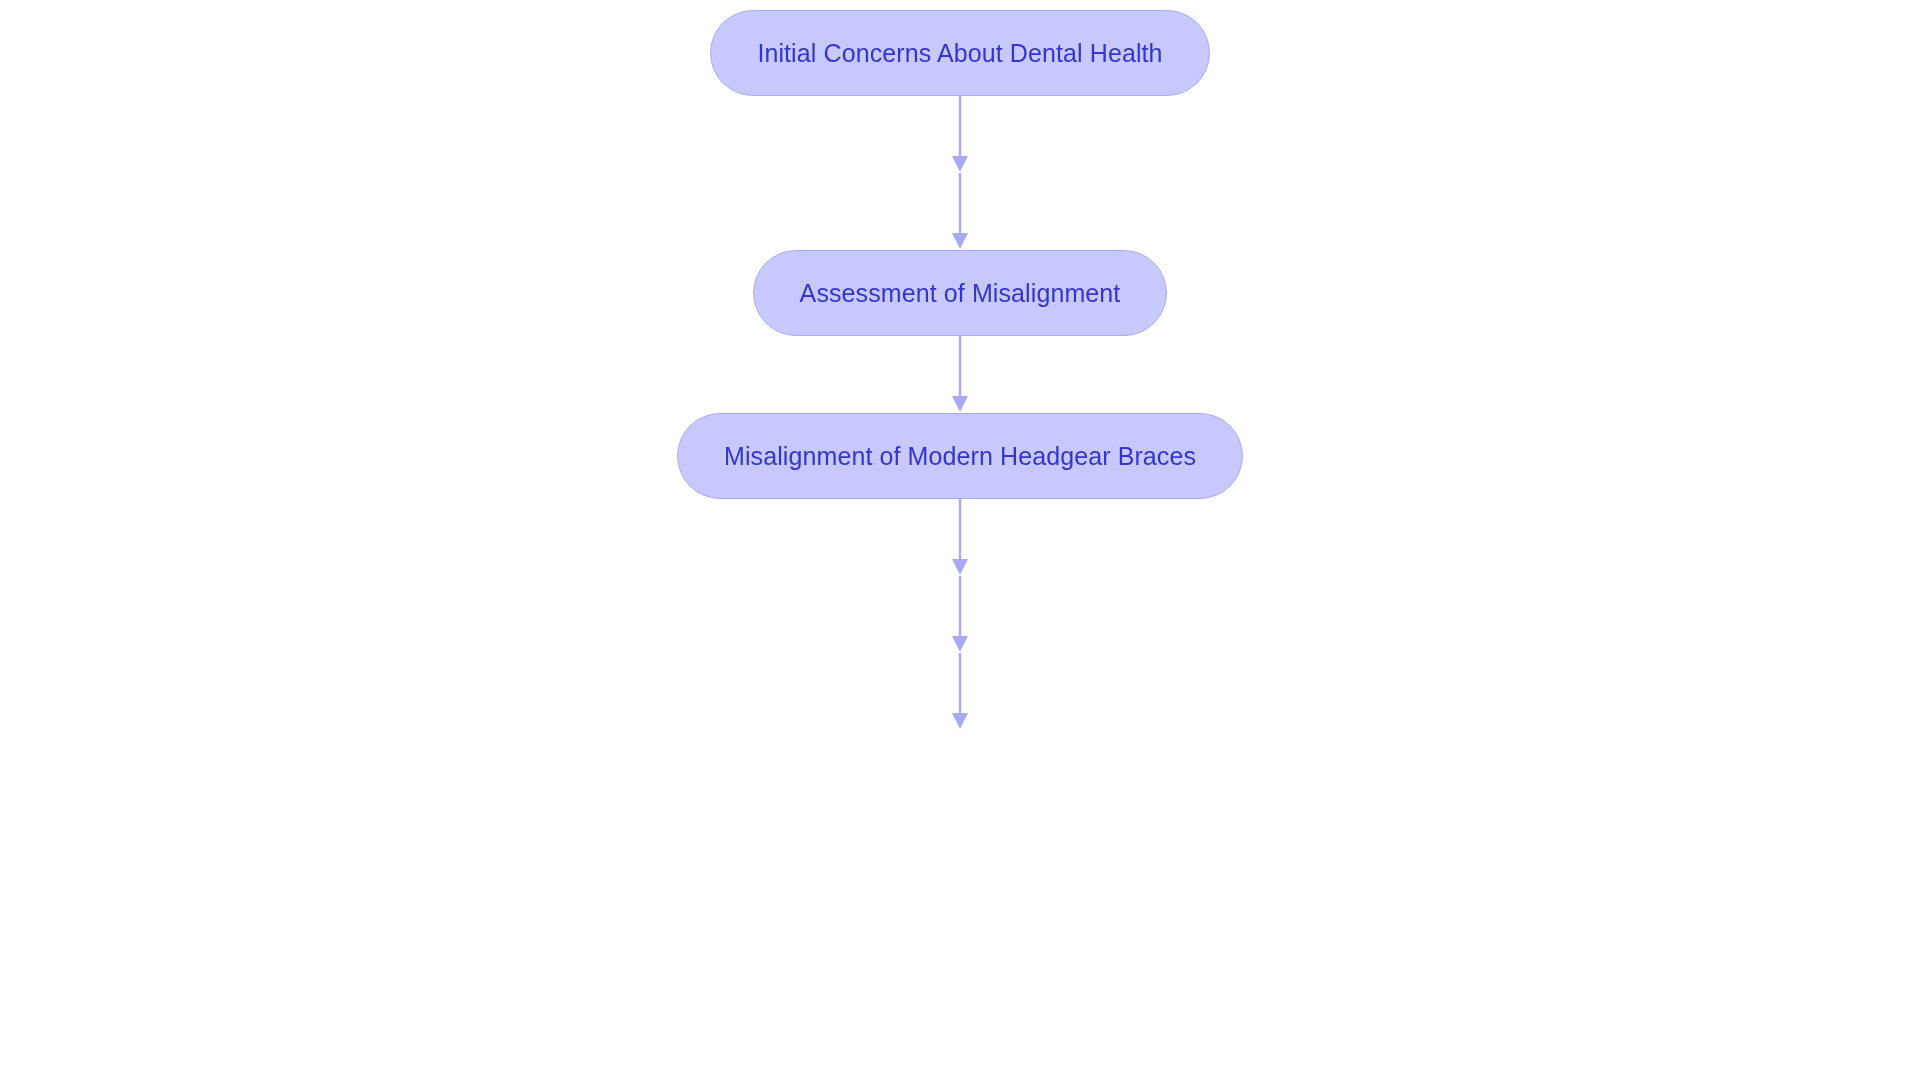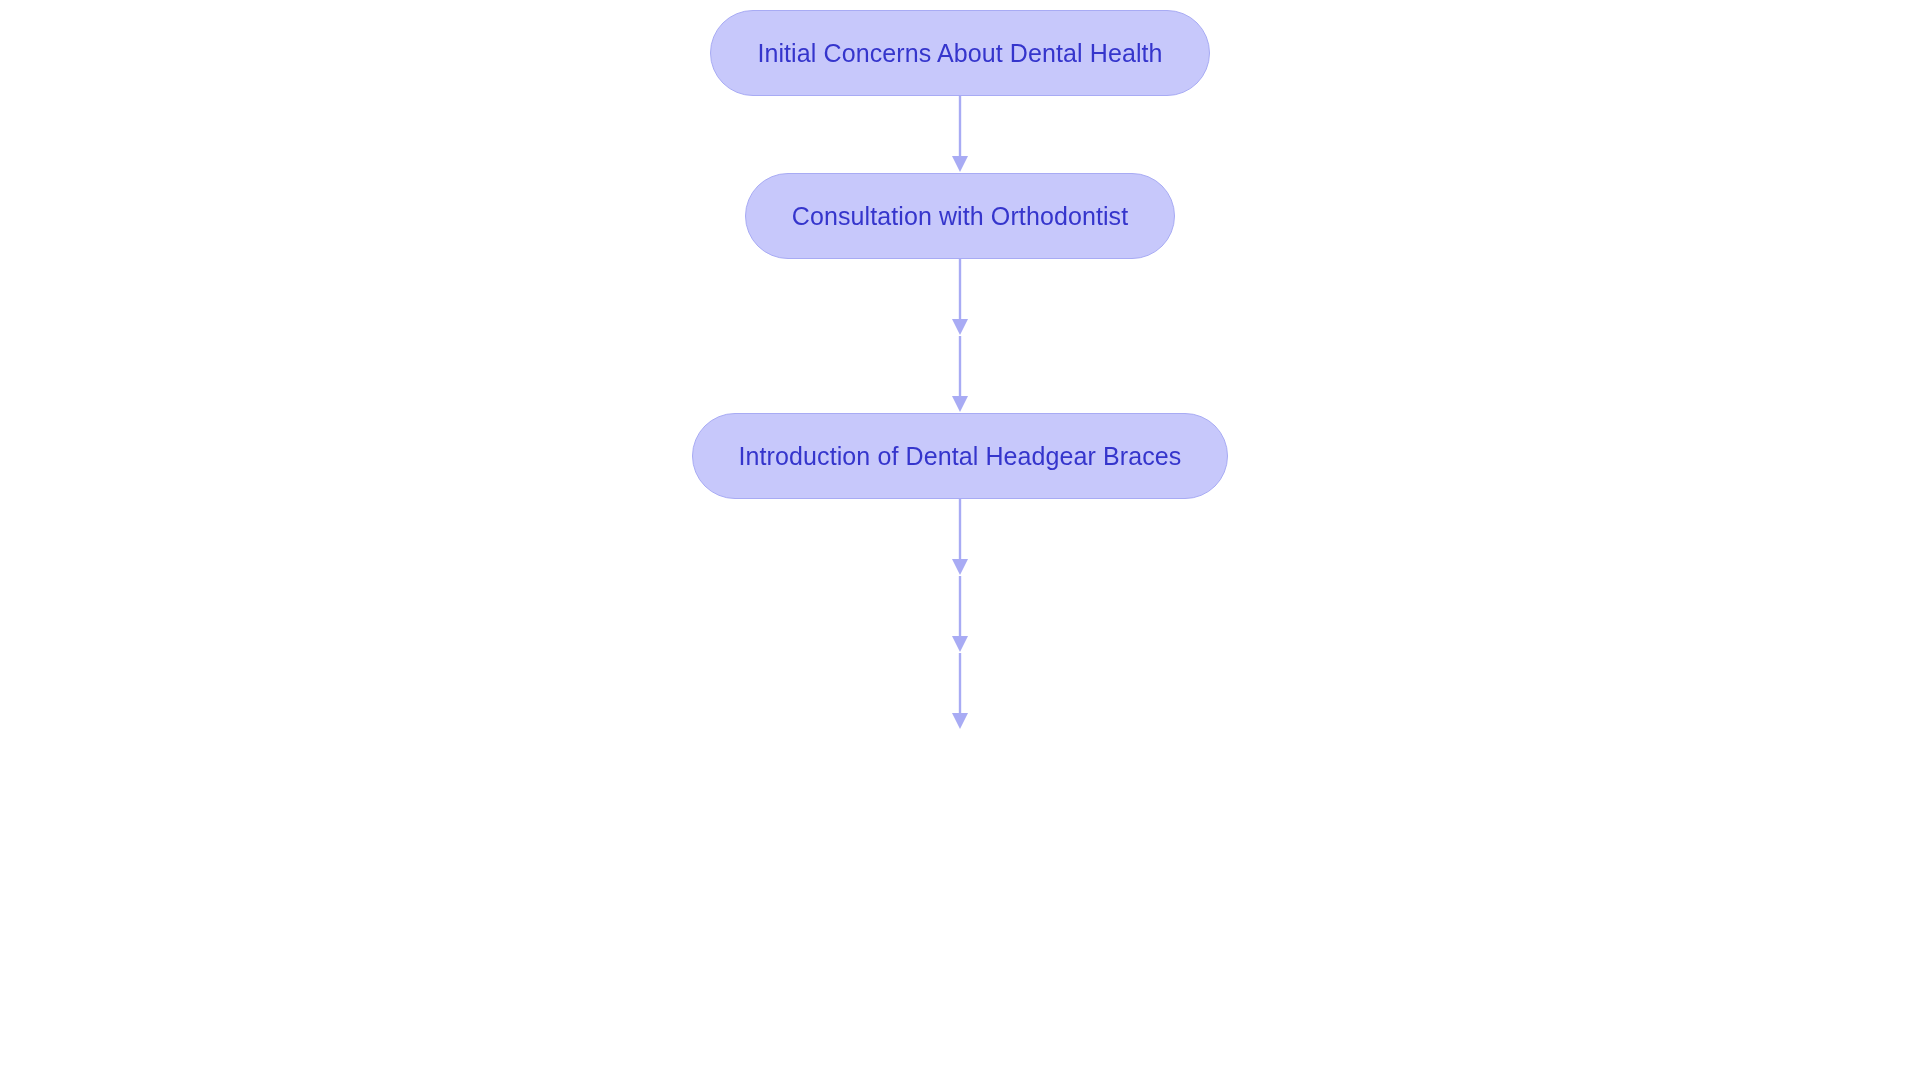--- a/index.html
+++ b/index.html
@@ -84,41 +84,41 @@
       <span class="node-label">Initial Concerns About Dental Health</span>
     </div>
 
     <div class="connector">
       <svg viewBox="0 0 24 77" xmlns="http://www.w3.org/2000/svg" aria-hidden="true">
         <line x1="12" y1="0" x2="12" y2="62" stroke="#a8abf4" stroke-width="2.4"></line>
         <polygon points="4,60 20,60 12,76" fill="#a8abf4"></polygon>
       </svg>
     </div>
 
+
+    <div class="connector">
+      <svg viewBox="0 0 24 77" xmlns="http://www.w3.org/2000/svg" aria-hidden="true">
+        <line x1="12" y1="0" x2="12" y2="62" stroke="#a8abf4" stroke-width="2.4"></line>
+        <polygon points="4,60 20,60 12,76" fill="#a8abf4"></polygon>
+      </svg>
+    </div>
+
     <div class="node">
-      <span class="node-label">Consultation with Orthodontist</span>
+      <span class="node-label">Assessment of Misalignment</span>
     </div>
 
     <div class="connector">
       <svg viewBox="0 0 24 77" xmlns="http://www.w3.org/2000/svg" aria-hidden="true">
         <line x1="12" y1="0" x2="12" y2="62" stroke="#a8abf4" stroke-width="2.4"></line>
         <polygon points="4,60 20,60 12,76" fill="#a8abf4"></polygon>
       </svg>
     </div>
 
-
-    <div class="connector">
-      <svg viewBox="0 0 24 77" xmlns="http://www.w3.org/2000/svg" aria-hidden="true">
-        <line x1="12" y1="0" x2="12" y2="62" stroke="#a8abf4" stroke-width="2.4"></line>
-        <polygon points="4,60 20,60 12,76" fill="#a8abf4"></polygon>
-      </svg>
-    </div>
-
     <div class="node">
-      <span class="node-label">Introduction of Dental Headgear Braces</span>
+      <span class="node-label">Misalignment of Modern Headgear Braces</span>
     </div>
 
     <div class="connector">
       <svg viewBox="0 0 24 77" xmlns="http://www.w3.org/2000/svg" aria-hidden="true">
         <line x1="12" y1="0" x2="12" y2="62" stroke="#a8abf4" stroke-width="2.4"></line>
         <polygon points="4,60 20,60 12,76" fill="#a8abf4"></polygon>
       </svg>
     </div>
 
 

